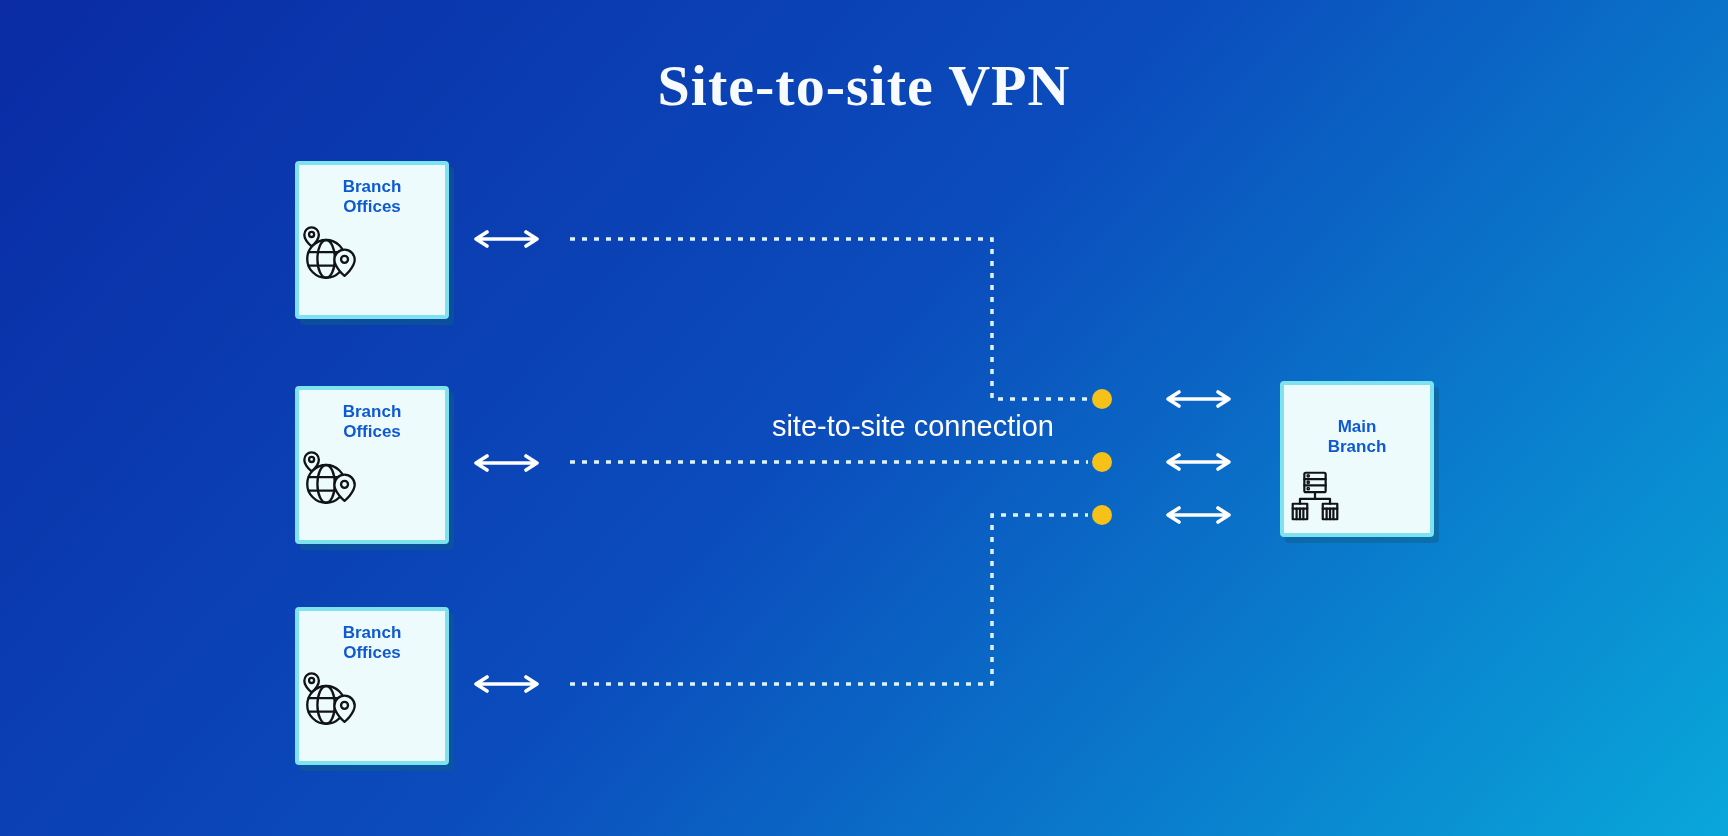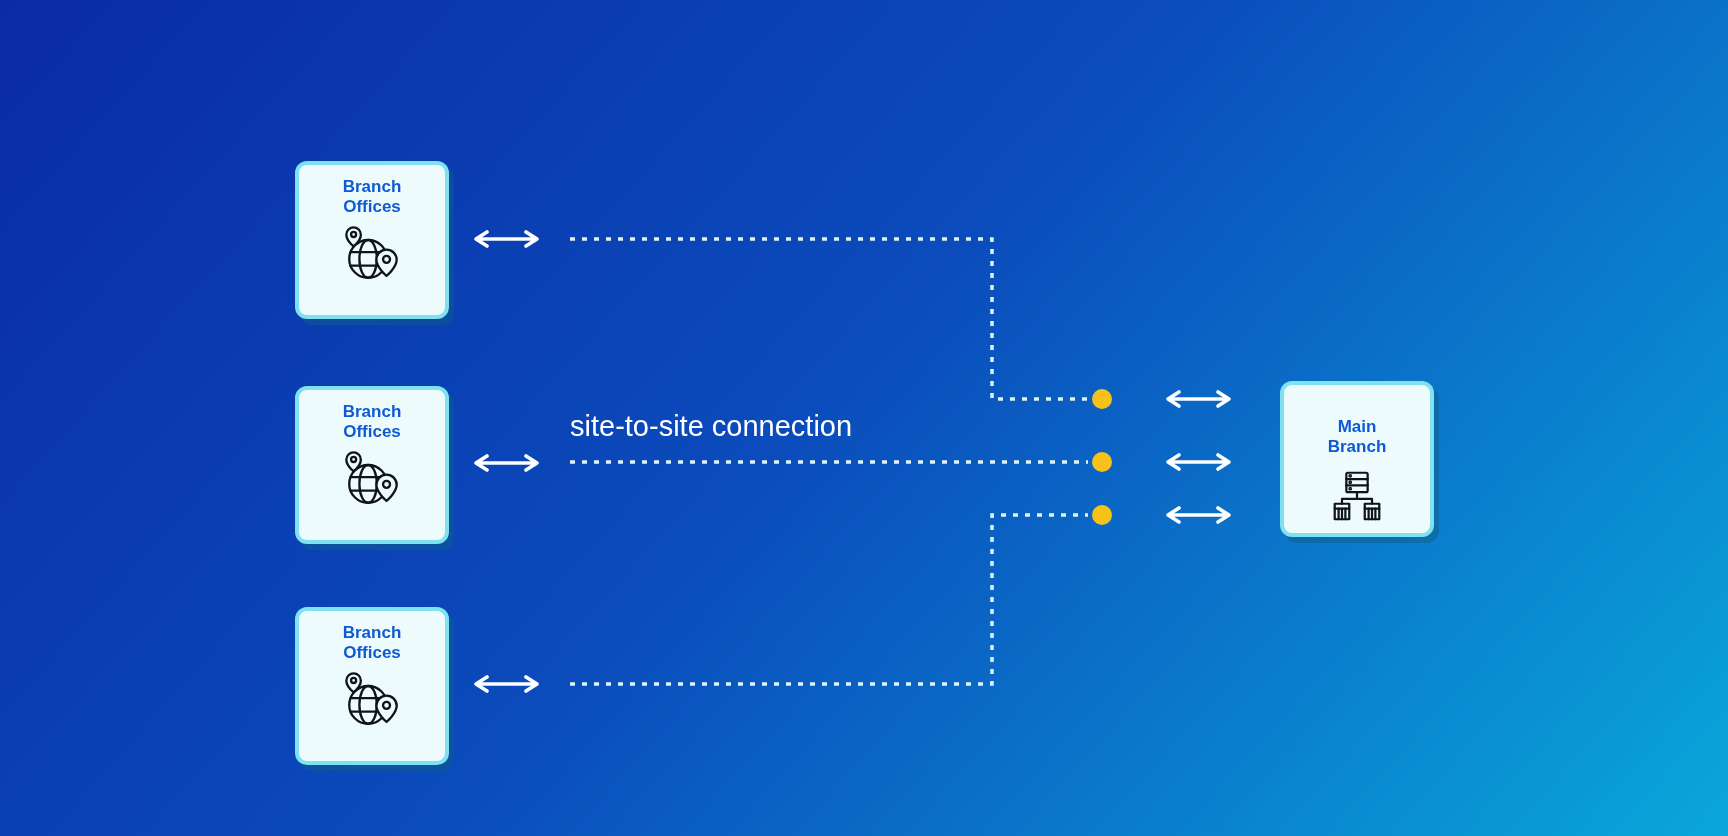--- a/index.html
+++ b/index.html
@@ -30,27 +30,26 @@
   .links {
     position: absolute;
     inset: 0;
     width: 1728px;
     height: 836px;
   }
 
   .node {
     position: absolute;
     width: 154px;
-    border-radius: 12px;
+    border-radius: 4px;
     background: #eefbfd;
     border: 4px solid #7ee2ef;
     box-shadow: 5px 6px 0 rgba(13, 94, 138, 0.5);
     display: flex;
     flex-direction: column;
-    align-items: center;
   }
   .node.branch { height: 158px; left: 295px; padding-top: 12px; }
   #branch-1 { top: 161px; }
   #branch-2 { top: 386px; }
   #branch-3 { top: 607px; }
   .node.main { height: 156px; left: 1280px; top: 381px; padding-top: 32px; }
 
   .node-label {
     font-size: 17px;
     font-weight: 700;
@@ -59,31 +58,32 @@
     line-height: 1.2;
   }
   .node-icon { margin-top: 6px; }
   .node.main .node-icon { margin-top: 10px; }
 
   .connection-label {
     position: absolute;
     left: 570px;
     top: 410px;
     width: 484px;
-    text-align: left;
+    text-align: right;
     font-size: 29px;
     font-weight: 400;
     color: #ffffff;
   }
 </style>
 </head>
 <body>
 
 <div class="canvas">
 
+  <h1 class="title">Site-to-site VPN</h1>
 
   <svg class="links" viewBox="0 0 1728 836" aria-hidden="true">
     <g stroke="#dff4f8" stroke-width="3.5" fill="none" stroke-dasharray="5 7">
       <path d="M570 239 H992 V399 H1088"></path>
       <path d="M570 462 H1088"></path>
       <path d="M570 684 H992 V515 H1088"></path>
     </g>
 
     <g stroke="#ffffff" stroke-width="3.6" fill="none" stroke-linecap="round" stroke-linejoin="round">
       <path d="M487 232 L476 239 L487 246 M476 239 L537 239 M526 232 L537 239 L526 246"></path>

